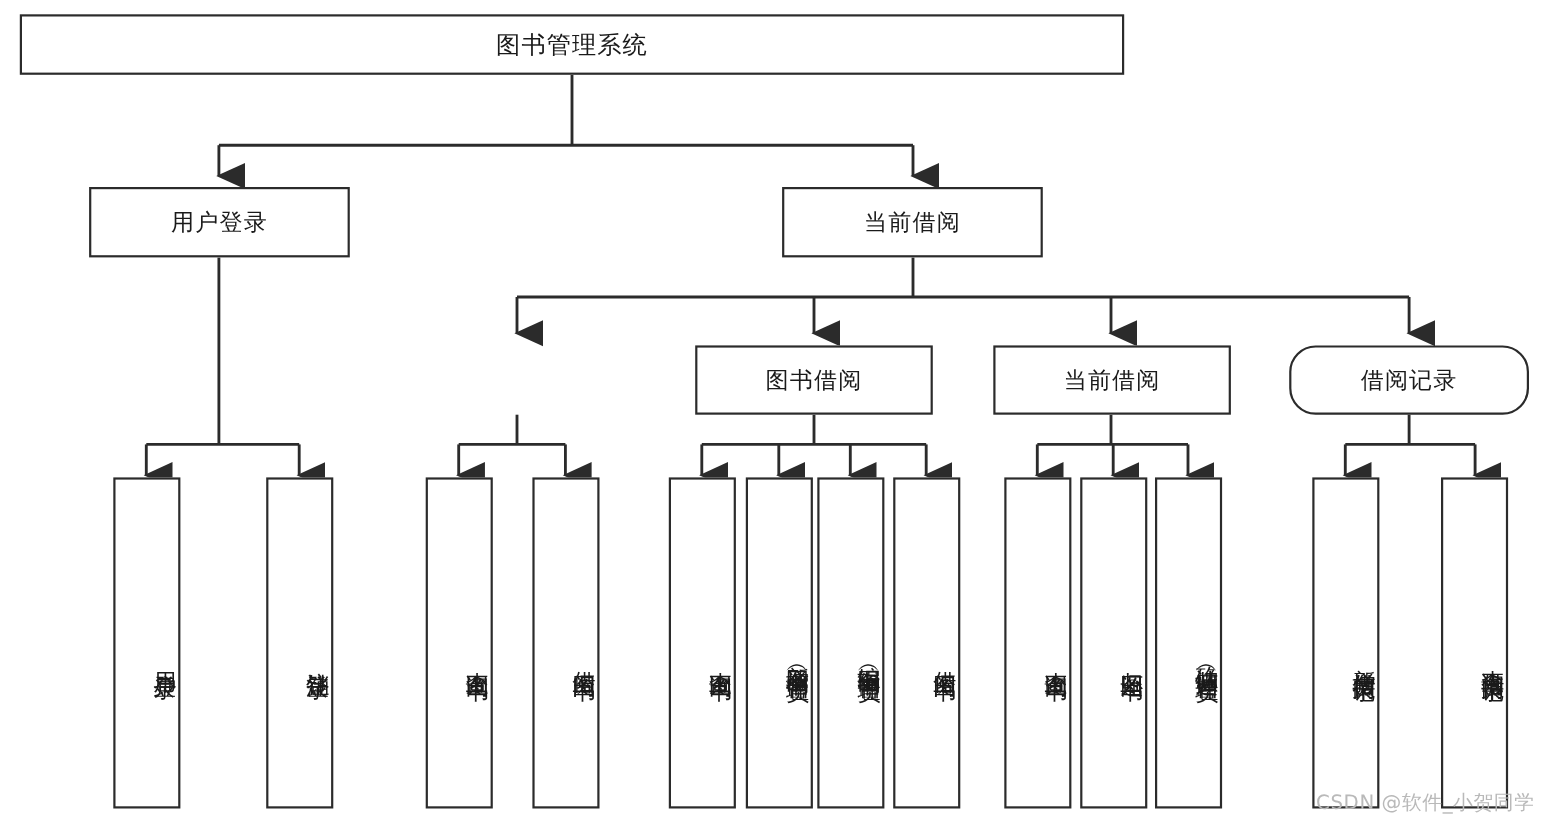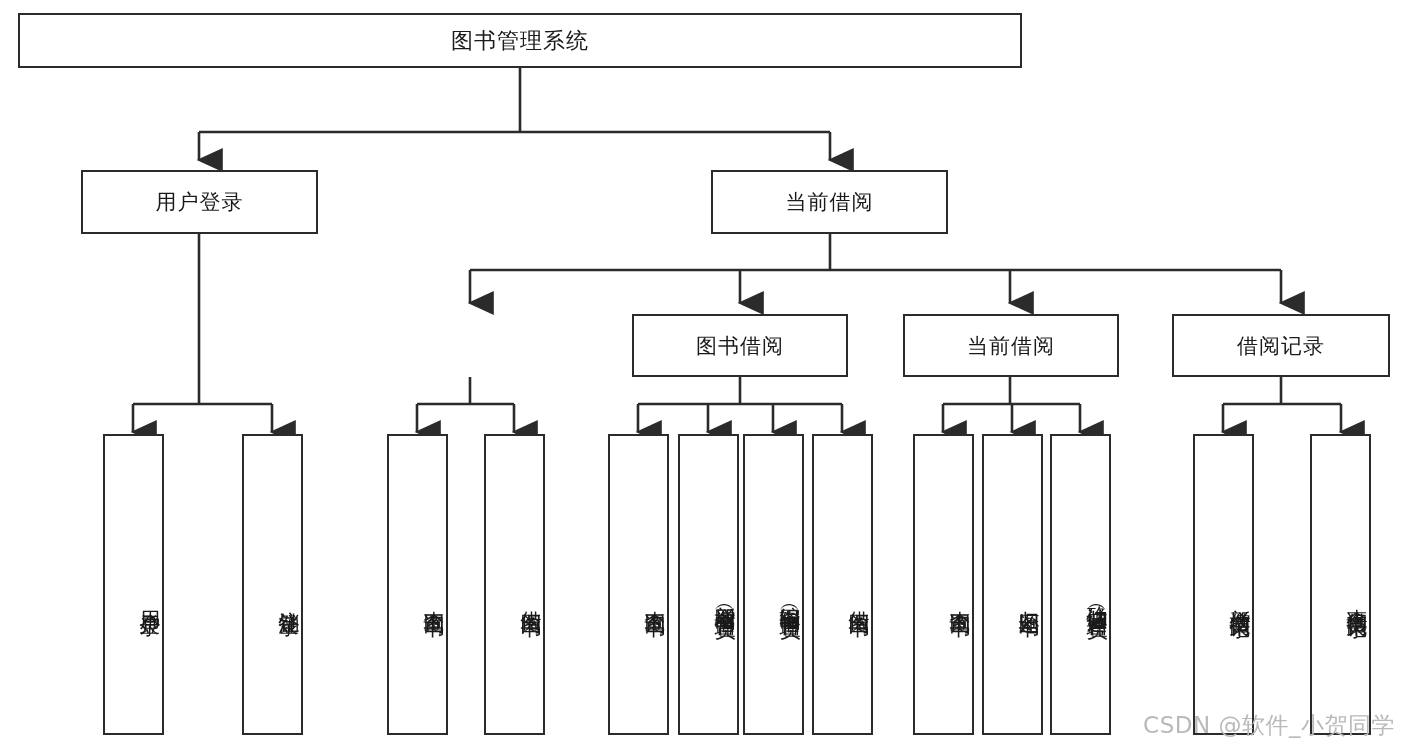--- a/index.html
+++ b/index.html
@@ -55,21 +55,21 @@
   .node.vertical .vtext {
     writing-mode: vertical-rl;
     text-orientation: upright;
     display: block;
     white-space: nowrap;
   }
   #watermark {
     position: absolute;
     right: 10px;
     bottom: 6px;
-    font-size: 23px;
+    font-size: 18px;
     color: #b9b9b9;
     letter-spacing: 0.5px;
     white-space: nowrap;
   }
 </style>
 </head>
 <body>
 
 <div id="canvas">
 
@@ -133,21 +133,21 @@
   <div class="node horizontal" style="left:711px; top:170px; width:237px; height:64px;">
     <span>当前借阅</span>
   </div>
 
   <div class="node horizontal" style="left:903px; top:314px; width:216px; height:63px;">
     <span>当前借阅</span>
   </div>
   <div class="node horizontal" style="left:632px; top:314px; width:216px; height:63px;">
     <span>图书借阅</span>
   </div>
-  <div class="node horizontal" style="left:1172px; top:314px; width:218px; height:63px;">
+  <div class="node horizontal" style="left:1172px; top:314px; width:218px; height:63px;border-radius:24px;">
     <span>借阅记录</span>
   </div>
 
   <div class="node vertical" style="left:103px; top:434px; width:61px; height:301px;">
     <span class="vtext">用户登录</span>
   </div>
   <div class="node vertical" style="left:242px; top:434px; width:61px; height:301px;">
     <span class="vtext">注销登录</span>
   </div>
 

